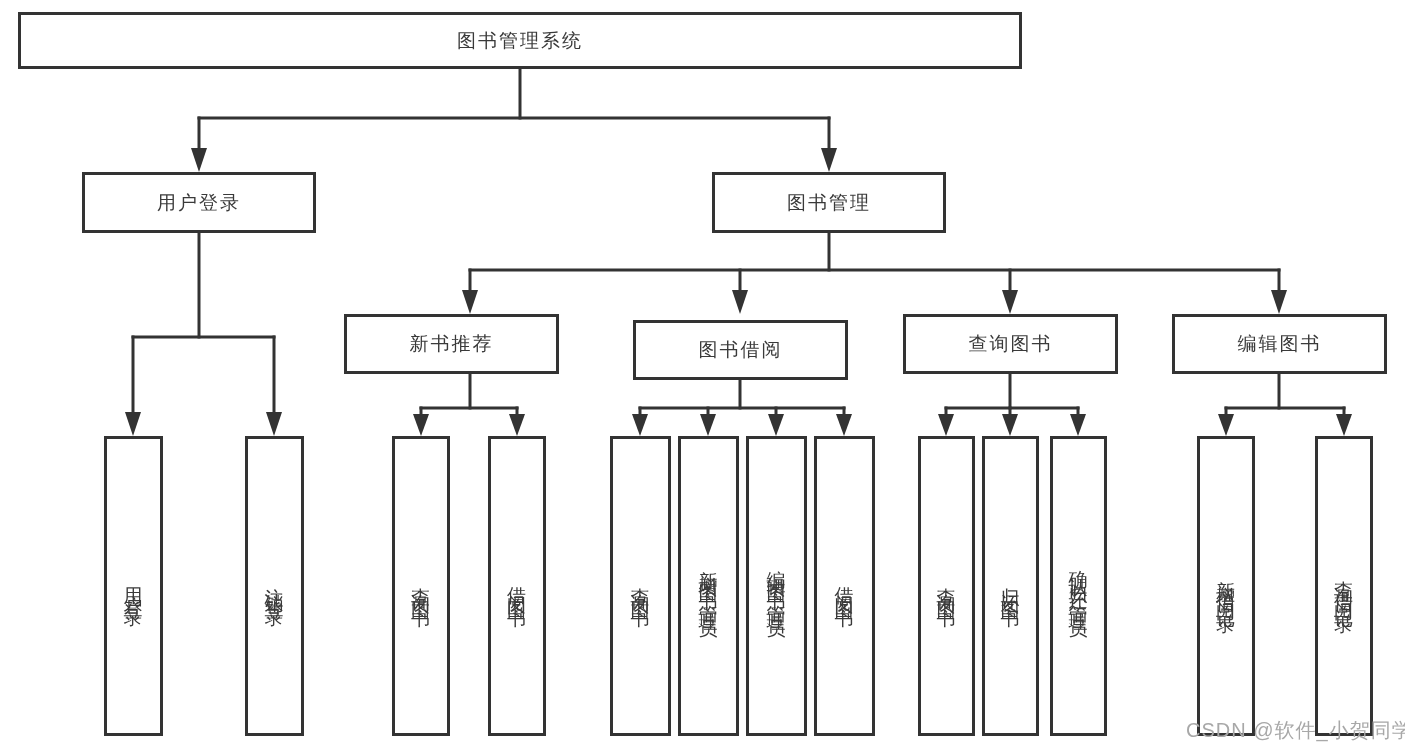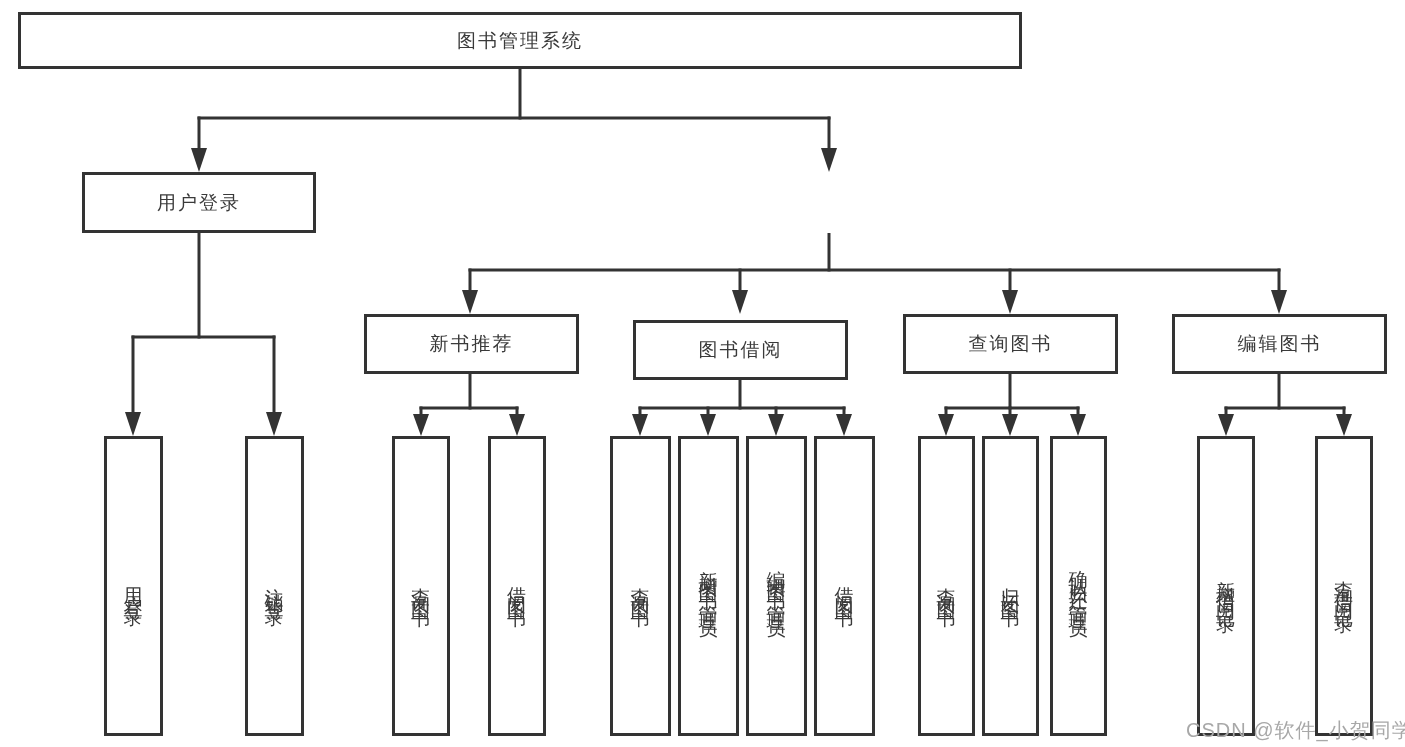--- a/index.html
+++ b/index.html
@@ -122,22 +122,25 @@
     <polygon points="1336,414 1352,414 1344,436"></polygon>
   </svg>
 
   <div class="node" style="left:18px; top:12px; width:1004px; height:57px;">
     <span class="lbl">图书管理系统</span>
   </div>
 
   <div class="node" style="left:82px; top:172px; width:234px; height:61px;">
     <span class="lbl">用户登录</span>
   </div>
+  <div class="node" style="left:712px; top:172px; width:234px; height:61px;">
+    <span class="lbl">图书管理</span>
+  </div>
 
-  <div class="node" style="left:364px; top:314px; width:215px; height:60px;">
+  <div class="node" style="left:344px; top:314px; width:215px; height:60px;">
     <span class="lbl">新书推荐</span>
   </div>
   <div class="node" style="left:633px; top:320px; width:215px; height:60px;">
     <span class="lbl">图书借阅</span>
   </div>
   <div class="node" style="left:903px; top:314px; width:215px; height:60px;">
     <span class="lbl">查询图书</span>
   </div>
   <div class="node" style="left:1172px; top:314px; width:215px; height:60px;">
     <span class="lbl">编辑图书</span>

